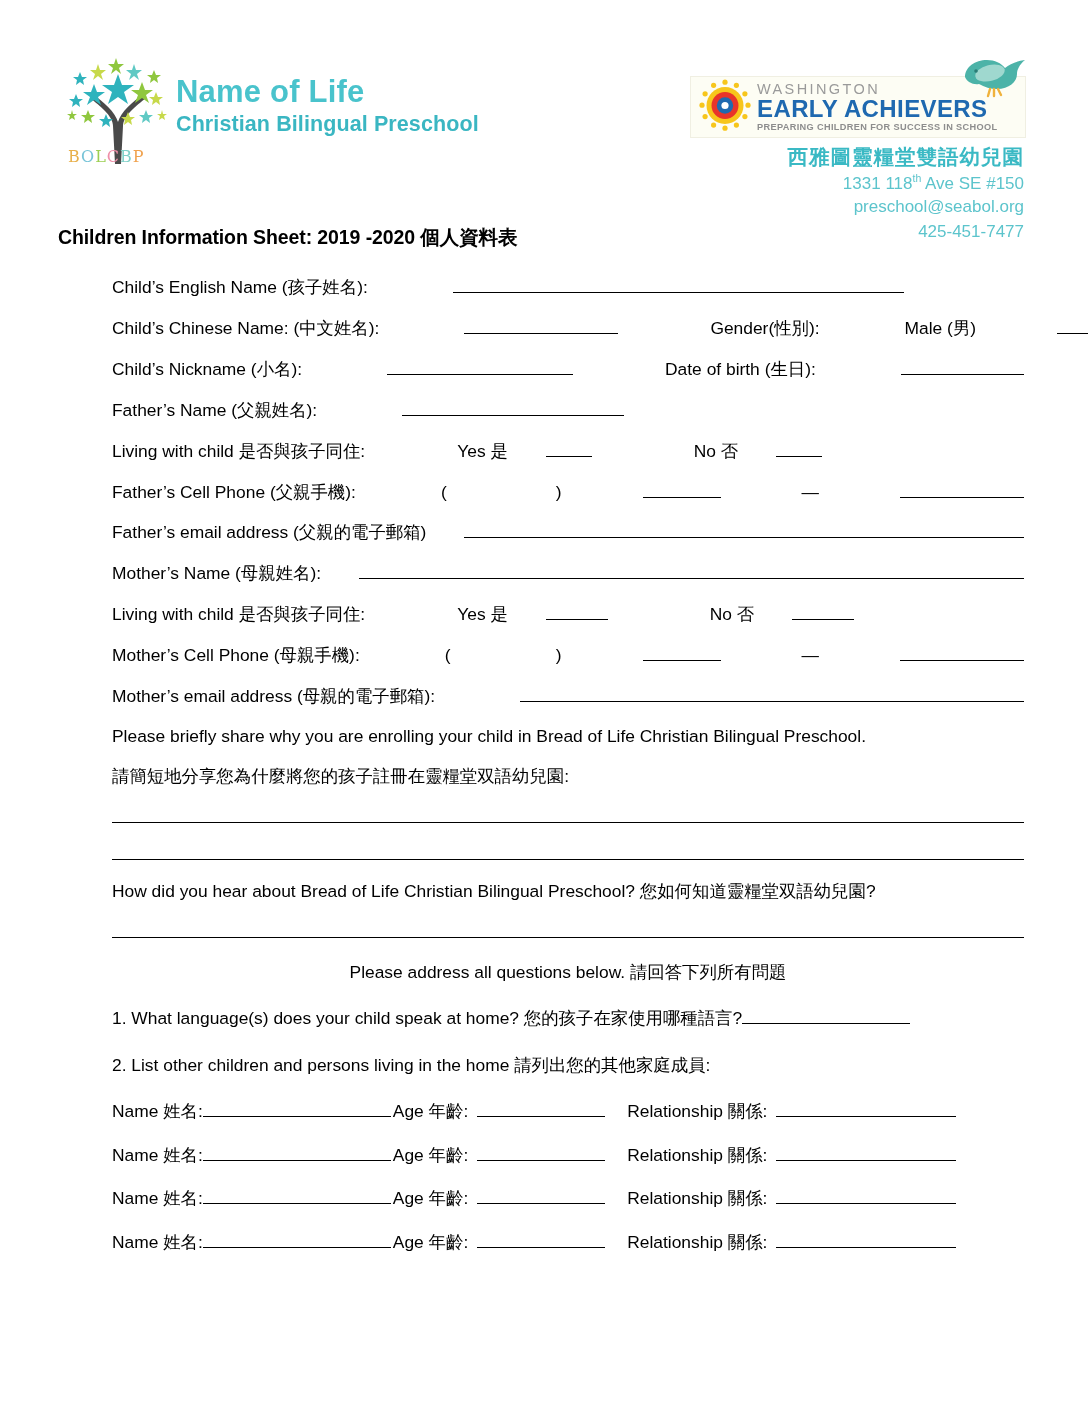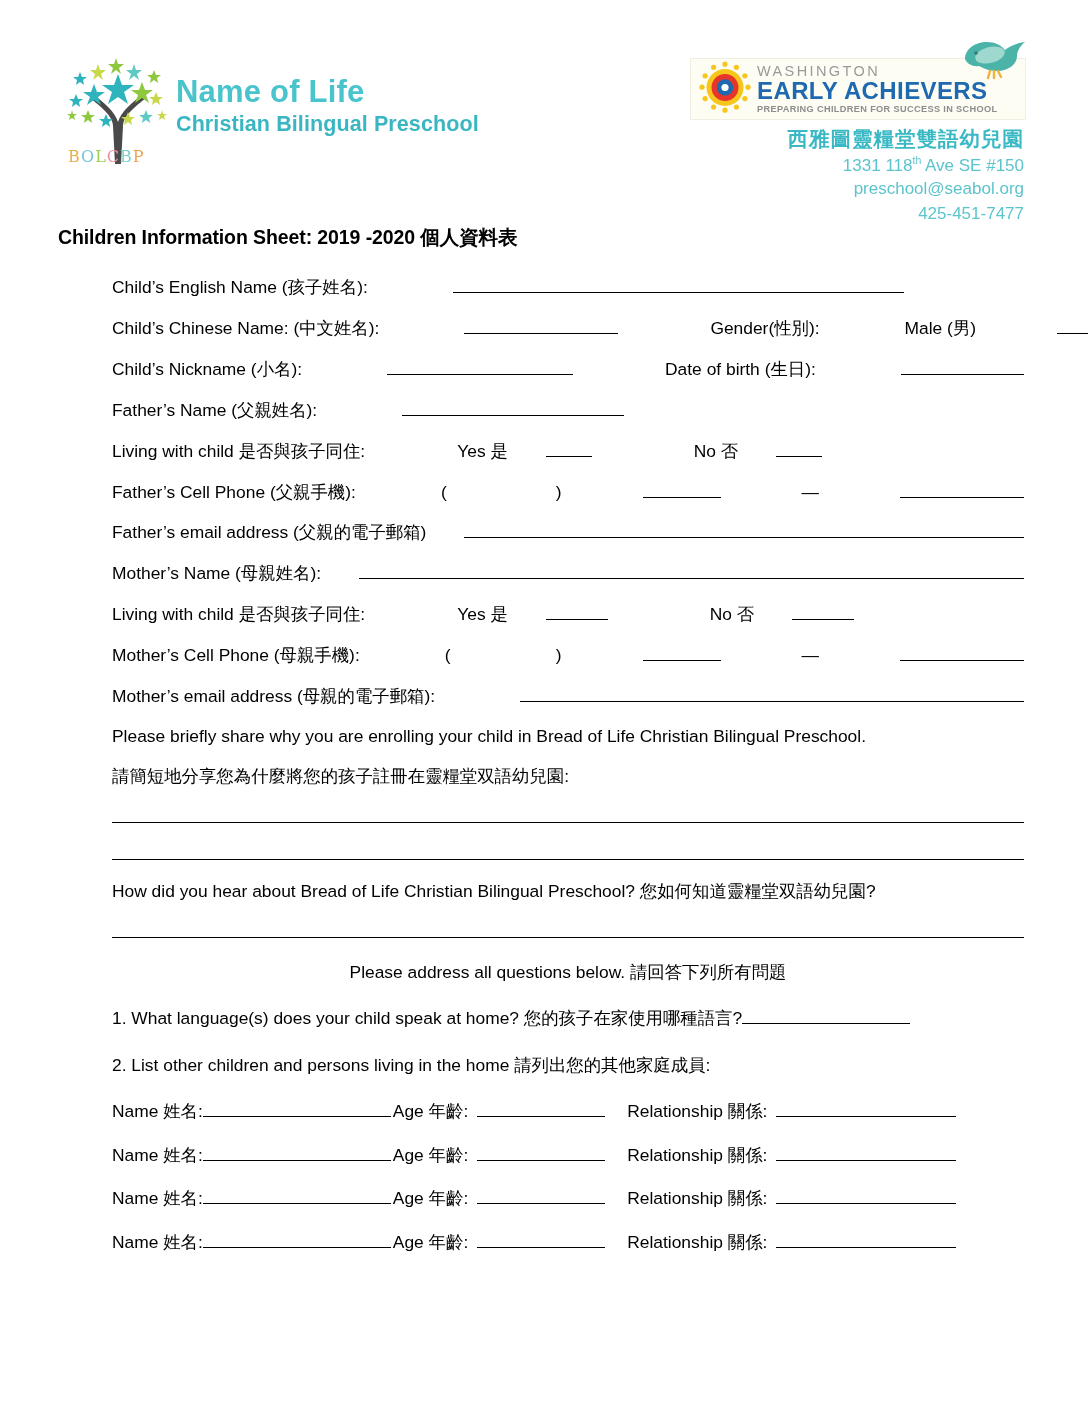--- a/index.html
+++ b/index.html
@@ -36,21 +36,21 @@
   }
   .bolcbp span:nth-child(1){color:#e8b04b}
   .bolcbp span:nth-child(2){color:#77c4d8}
   .bolcbp span:nth-child(3){color:#9ccf52}
   .bolcbp span:nth-child(4){color:#ef8fa8}
   .bolcbp span:nth-child(5){color:#7fd0c8}
   .bolcbp span:nth-child(6){color:#f0a24e}
   .bolcbp span:nth-child(7){color:#e87fa0}
 
   
-  .ea-block { position: absolute; right: 62px; top: 58px; width: 336px; }
+  .ea-block { position: absolute; right: 62px; top: 76px; width: 336px; }
   .ea-logo {
     position: relative; width: 336px; height: 62px;
     background: #fdfdf4; border: 1px solid #f0efe2;
     display: flex; align-items: center;
   }
   .ea-sun { width: 56px; height: 56px; margin-left: 6px; flex: 0 0 auto; position: relative; }
   .ea-text { margin-left: 4px; line-height: 1; }
   .ea-wash { font-size: 14.5px; letter-spacing: 2.4px; color: #9a9a9a; font-weight: normal; }
   .ea-main { font-size: 24px; letter-spacing: .4px; color: #1f69b0; font-weight: bold; margin-top: 1px; }
   .ea-sub { font-size: 9.2px; letter-spacing: .35px; color: #8d8d8d; font-weight: bold; margin-top: 2px; }

